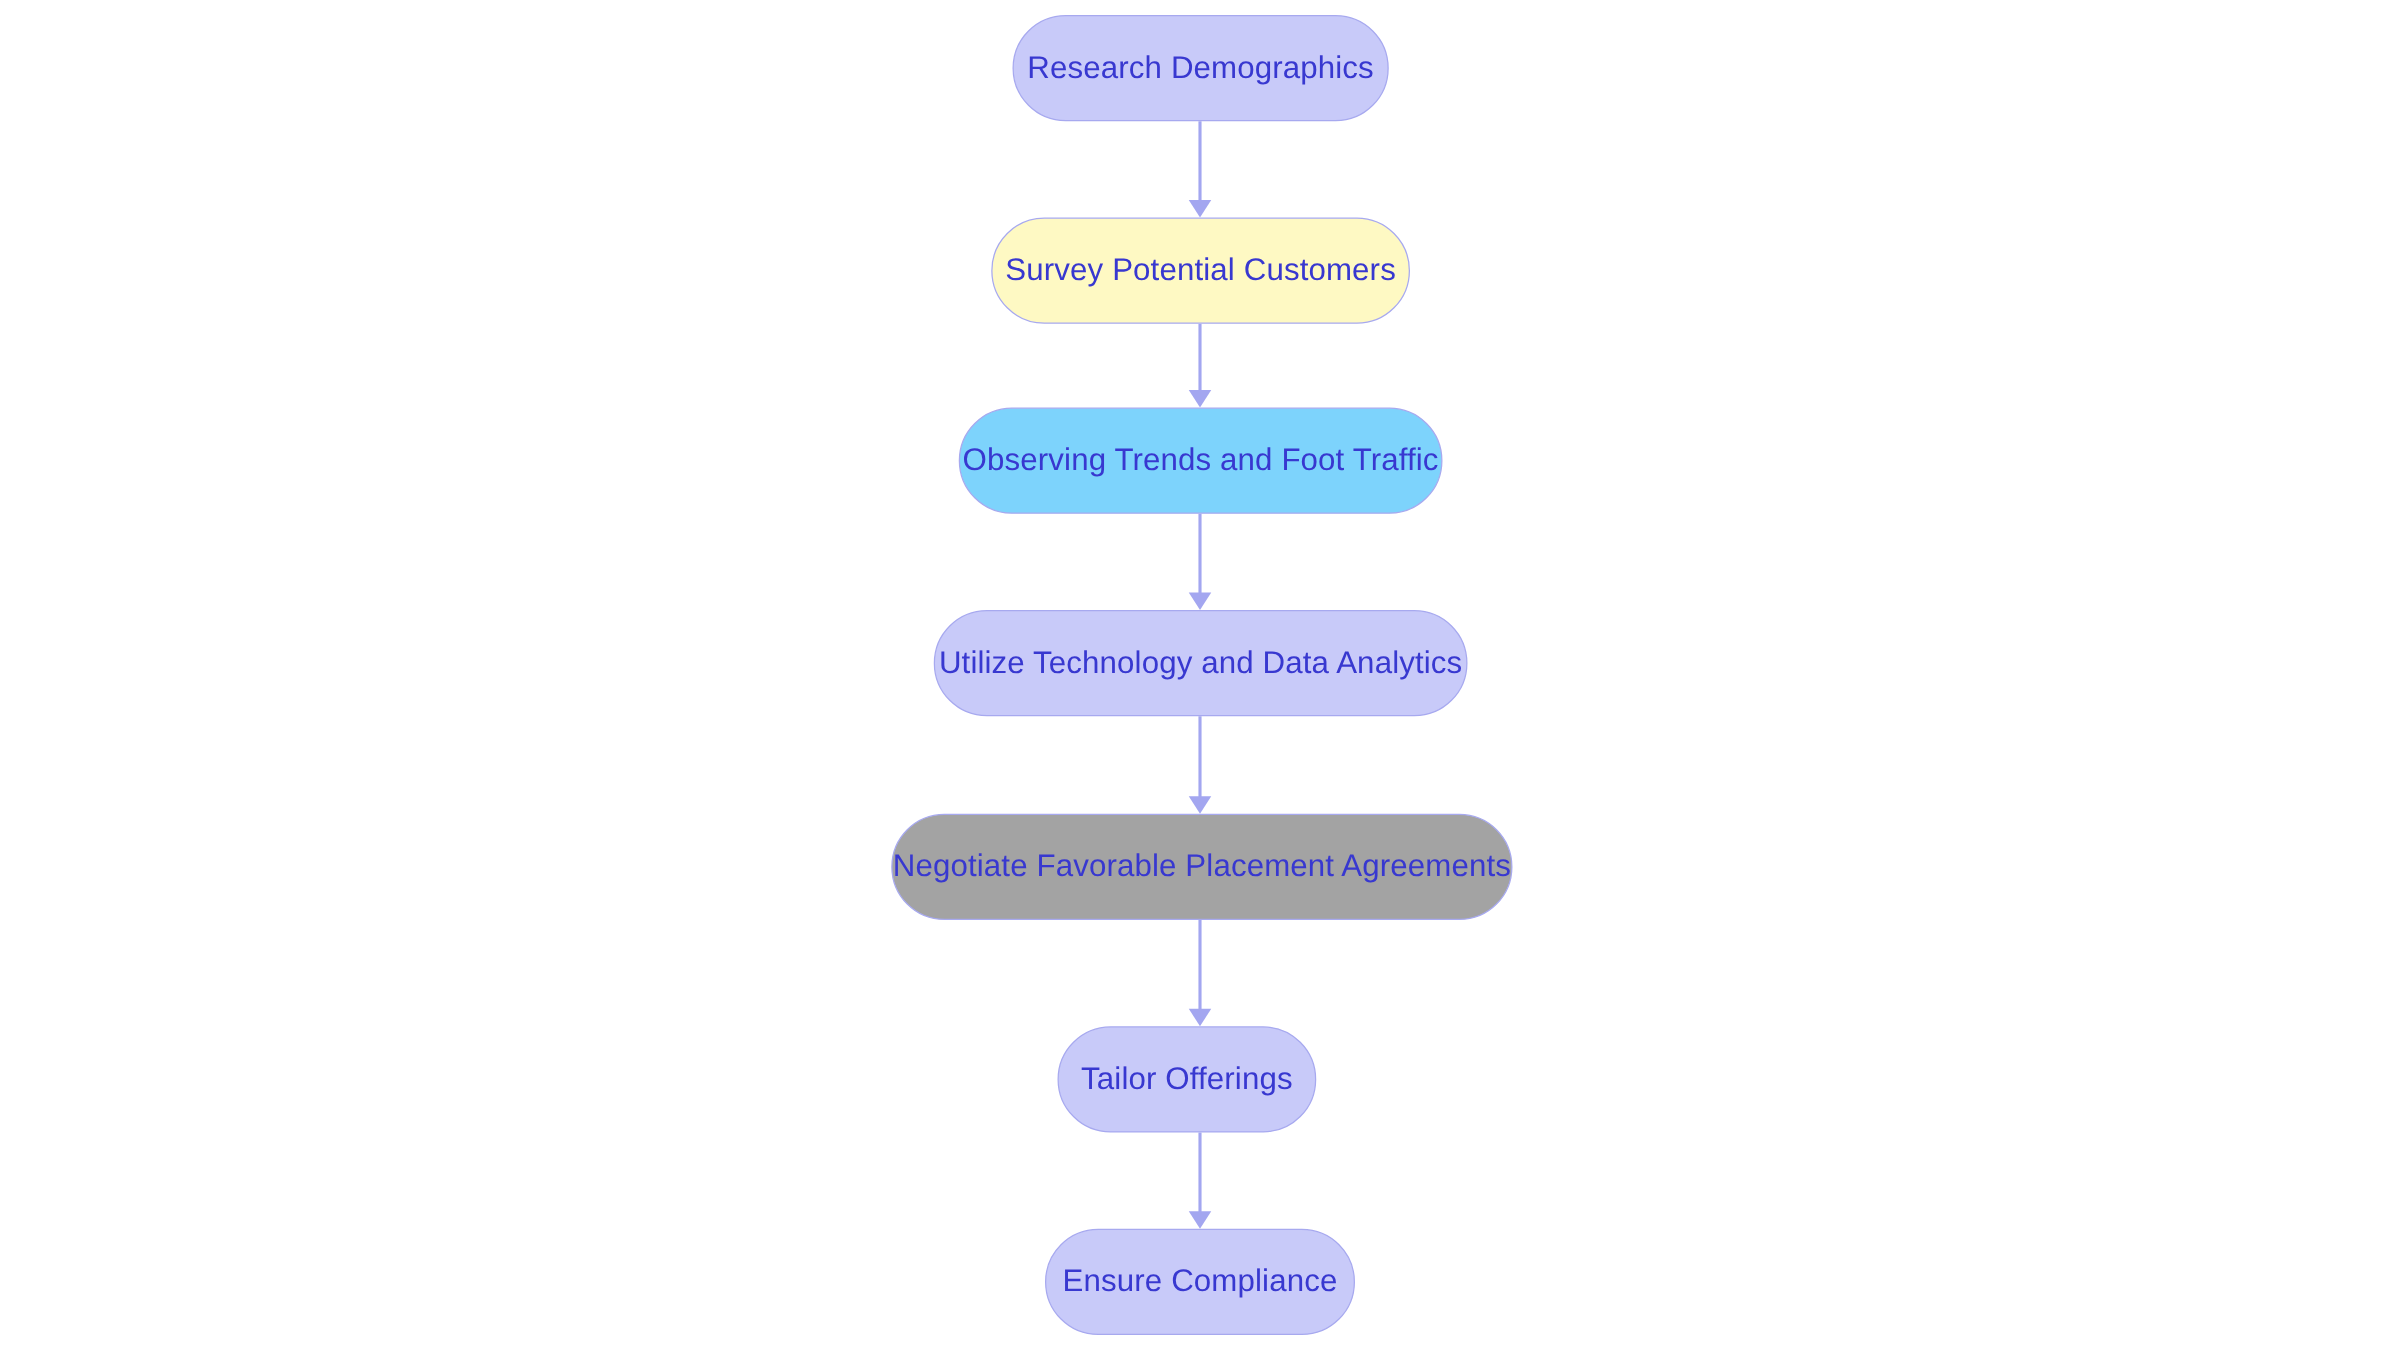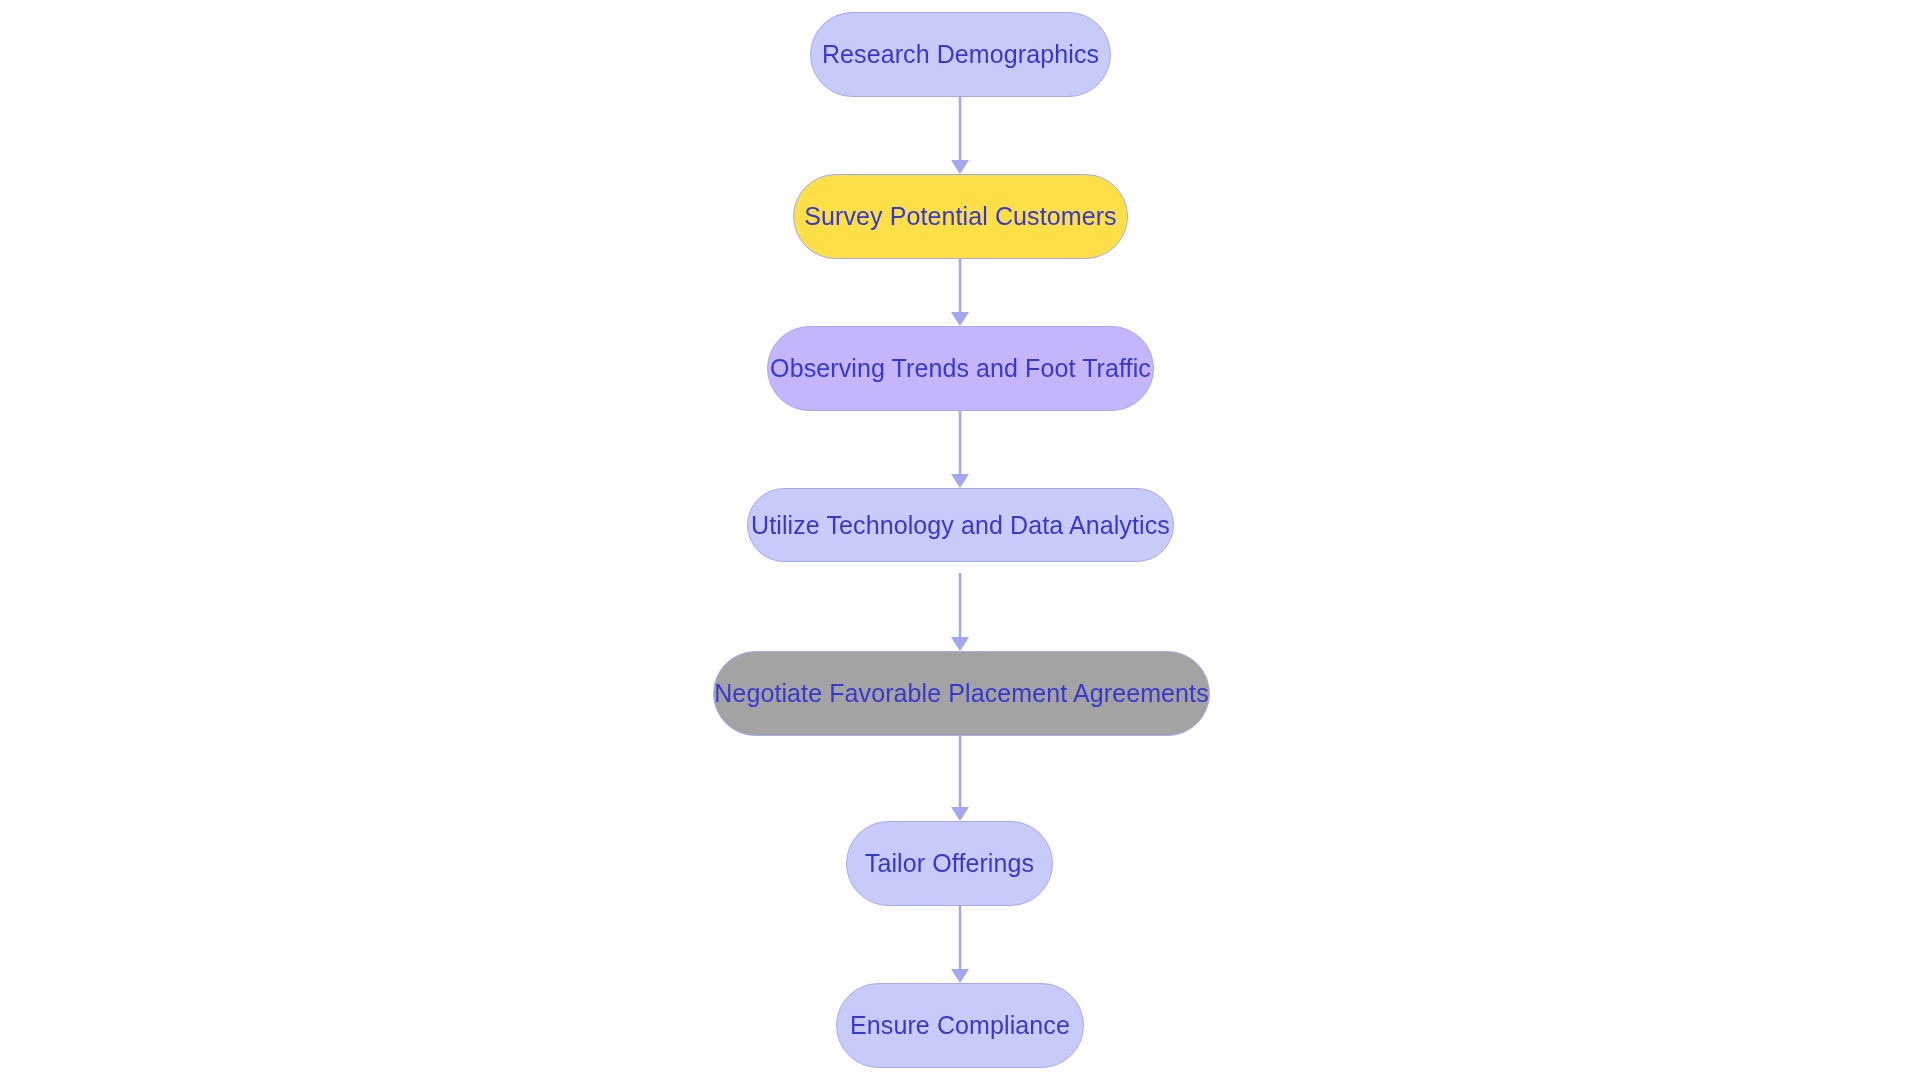--- a/index.html
+++ b/index.html
@@ -80,29 +80,29 @@
         <path d="M951,807 L969,807 L960,821 z" fill="#a3a6f0"></path>
         <line x1="960" y1="906" x2="960" y2="973" stroke="#a3a6f0" stroke-width="2.5"></line>
         <path d="M951,969 L969,969 L960,983 z" fill="#a3a6f0"></path>
       </g>
   </svg>
 
   <div class="node" style="left: 810px; top: 12px; width: 301px; height: 85px; background: rgb(200, 202, 249); border-color: rgb(167, 169, 239); color: rgb(56, 56, 208);">
     <span class="node-label">Research Demographics</span>
   </div>
 
-  <div class="node" style="left: 793px; top: 174px; width: 335px; height: 85px; background: #fde047; border-color: rgb(167, 169, 239); color: rgb(56, 56, 208);">
+  <div class="node" style="left: 793px; top: 174px; width: 335px; height: 85px; background: #fef9c3; border-color: rgb(167, 169, 239); color: rgb(56, 56, 208);">
     <span class="node-label">Survey Potential Customers</span>
   </div>
 
-  <div class="node" style="left: 767px; top: 326px; width: 387px; height: 85px; background: #c4b5fd; border-color: rgb(167, 169, 239); color: rgb(56, 56, 208);">
+  <div class="node" style="left: 767px; top: 326px; width: 387px; height: 85px; background: #7dd3fc; border-color: rgb(167, 169, 239); color: rgb(56, 56, 208);">
     <span class="node-label">Observing Trends and Foot Traffic</span>
   </div>
 
-  <div class="node" style="left: 747px; top: 488px; width: 427px; height: 74px; background: rgb(200, 202, 249); border-color: rgb(167, 169, 239); color: rgb(56, 56, 208);">
+  <div class="node" style="left: 747px; top: 488px; width: 427px; height: 85px; background: rgb(200, 202, 249); border-color: rgb(167, 169, 239); color: rgb(56, 56, 208);">
     <span class="node-label">Utilize Technology and Data Analytics</span>
   </div>
 
   <div class="node" style="left: 713px; top: 651px; width: 497px; height: 85px; background: #a3a3a3; border-color: rgb(167, 169, 239); color: rgb(56, 56, 208);">
     <span class="node-label">Negotiate Favorable Placement Agreements</span>
   </div>
 
   <div class="node" style="left: 846px; top: 821px; width: 207px; height: 85px; background: rgb(200, 202, 249); border-color: rgb(167, 169, 239); color: rgb(56, 56, 208);">
     <span class="node-label">Tailor Offerings</span>
   </div>

